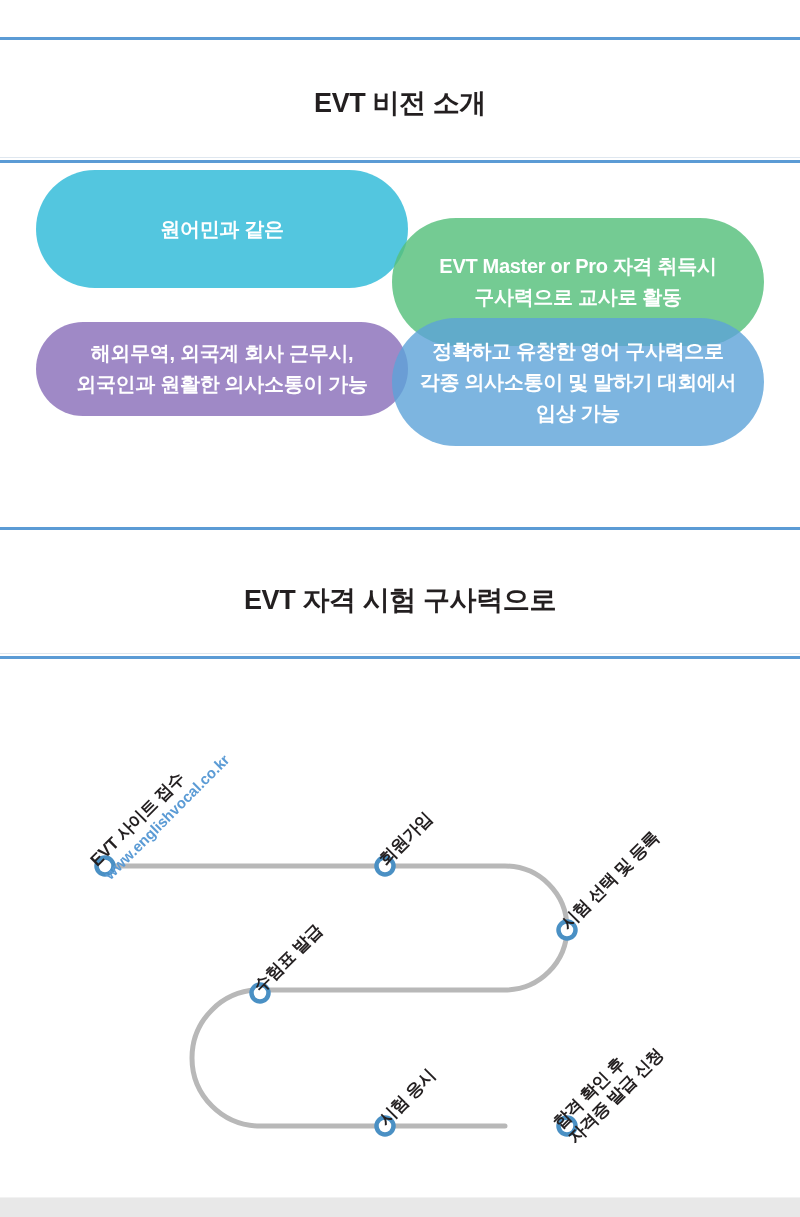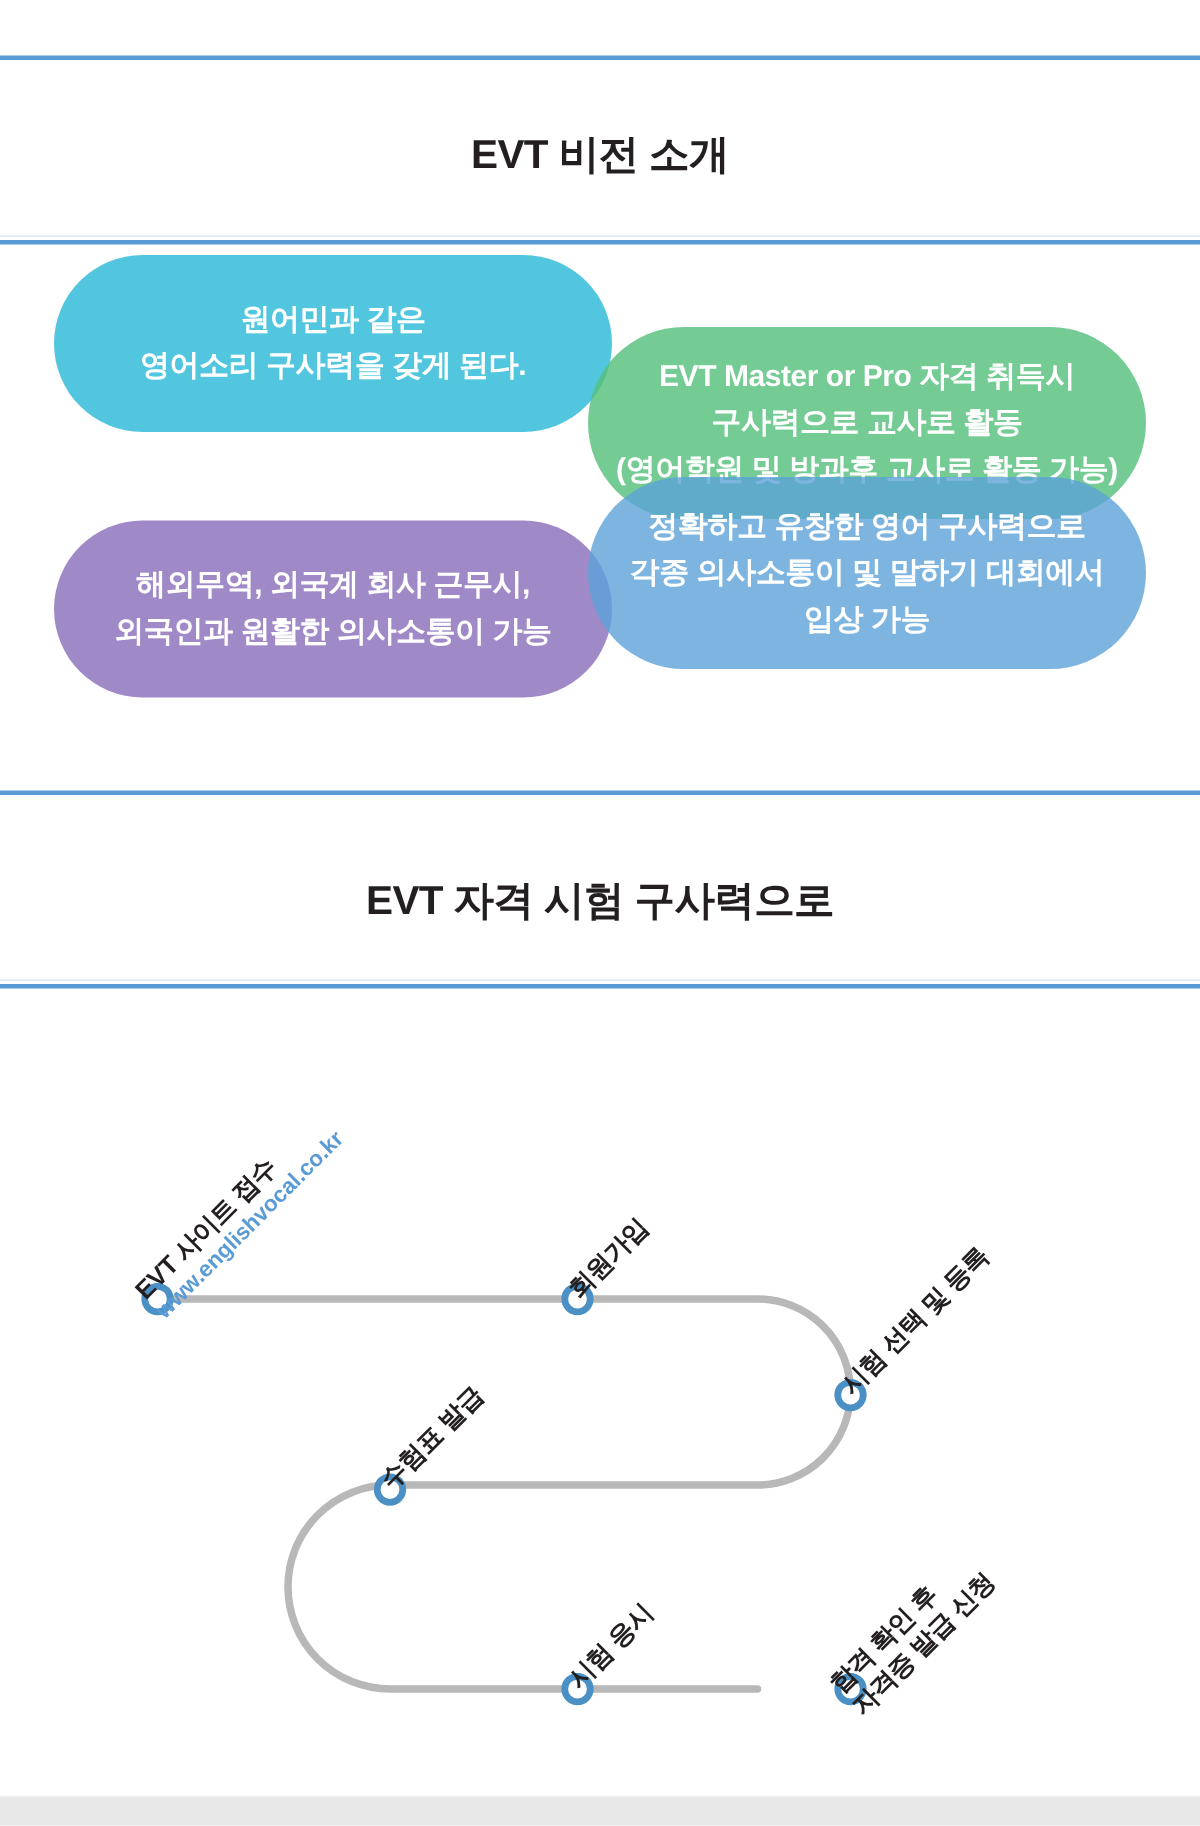--- a/index.html
+++ b/index.html
@@ -145,33 +145,31 @@
     <div class="section-title" style="top:48px;">EVT 비전 소개</div>
     <div class="rule-hairline" style="top:120px;"></div>
     <div class="rule" style="top:123px;"></div>
   </div>
 
   <div class="pill-area">
 
     <div class="pill pill-cyan" style="left:36px;top:10px;width:372px;height:118px;">
       <span class="pill-text">
         <span class="pill-line">원어민과 같은</span>
-        <span class="pill-line">영어소리 구사력을 갖게 된다.</span>
       </span>
     </div>
 
     <div class="pill pill-green" style="left:392px;top:10px;width:372px;height:128px;">
       <span class="pill-text">
         <span class="pill-line">EVT Master or Pro 자격 취득시</span>
         <span class="pill-line">구사력으로 교사로 활동</span>
-        <span class="pill-line">(영어학원 및 방과후 교사로 활동 가능)</span>
-      </span>
-    </div>
-
-    <div class="pill pill-purple" style="left:36px;top:162px;width:372px;height:118px;margin-top:25px;">
+      </span>
+    </div>
+
+    <div class="pill pill-purple" style="left:36px;top:162px;width:372px;height:94px;">
       <span class="pill-text">
         <span class="pill-line">해외무역, 외국계 회사 근무시,</span>
         <span class="pill-line">외국인과 원활한 의사소통이 가능</span>
       </span>
     </div>
 
     <div class="pill pill-blue" style="left:392px;top:158px;width:372px;height:128px;">
       <span class="pill-text">
         <span class="pill-line">정확하고 유창한 영어 구사력으로</span>
         <span class="pill-line">각종 의사소통이 및 말하기 대회에서</span>

